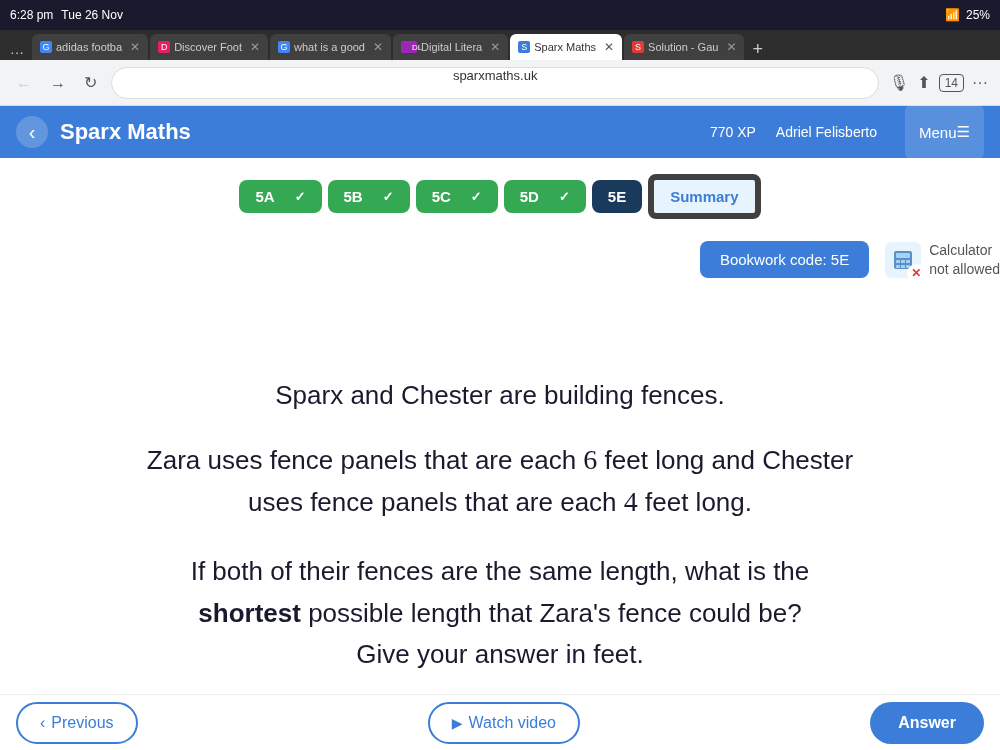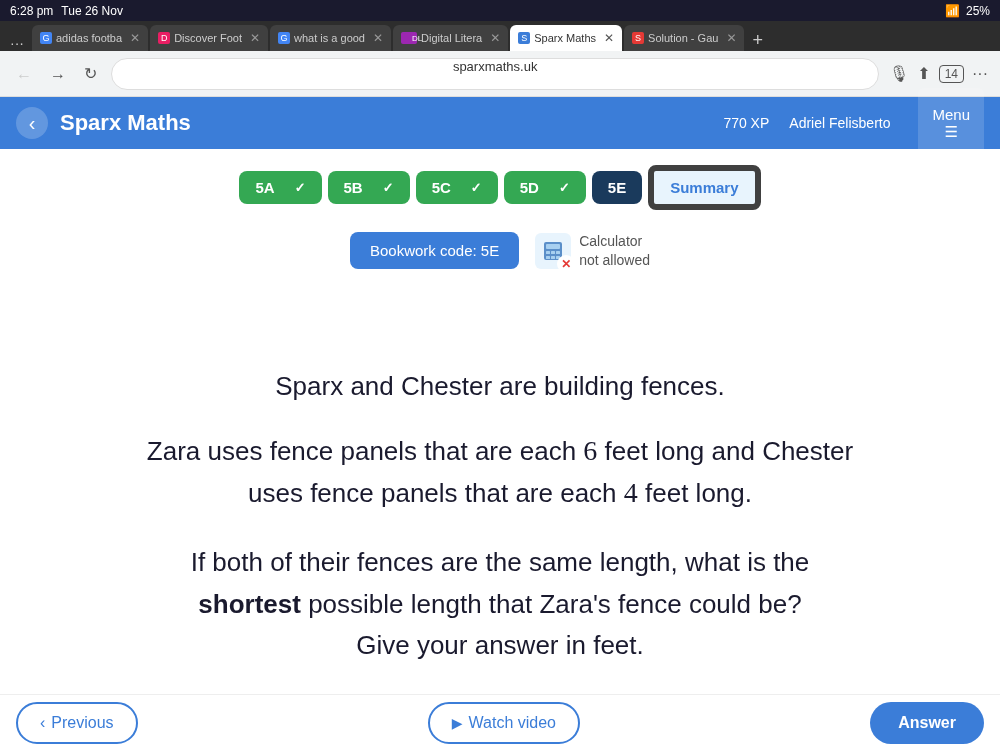--- a/index.html
+++ b/index.html
@@ -3,21 +3,21 @@
   <meta charset="utf-8">
   <style>
     * { margin: 0; padding: 0; box-sizing: border-box; }
     body { font-family: -apple-system, BlinkMacSystemFont, 'Segoe UI', sans-serif; background: #fff; width: 1000px; height: 750px; overflow: hidden; }
 
     
     .status-bar {
       background: #1a1a2e;
       color: #fff;
       font-size: 12px;
-      height: 21px;
+      height: 30px;
       display: flex;
       align-items: center;
       justify-content: space-between;
       padding: 0 10px;
     }
     .status-bar-left { display: flex; gap: 8px; }
     .status-bar-right { display: flex; gap: 6px; align-items: center; }
     .tabs-bar {
       background: #2d2d2d;
       display: flex;
@@ -153,21 +153,20 @@
     .sparx-menu-btn {
       background: rgba(255,255,255,0.15);
       border: none;
       color: #fff;
       padding: 18px 14px;
       border-radius: 6px;
       font-size: 15px;
       cursor: pointer;
       display: flex;
       align-items: center;
-      flex-direction: column;
     }
 
     
     .section-tabs {
       display: flex;
       justify-content: center;
       align-items: center;
       padding: 16px 0 8px;
       gap: 6px;
       background: #fff;
@@ -193,21 +192,21 @@
     .section-tab.summary-tab {
       background: #e8f4fd;
       color: #3b7dd8;
       border: 6px solid #404040;
     }
     .checkmark { color: #fff; font-size: 13px; }
 
     
     .bookwork-area {
       display: flex;
-      justify-content: center;
+      justify-content: flex-end;
       align-items: center;
       gap: 16px;
       padding: 14px 0 20px;
       background: #fff;
     }
     .bookwork-code-box {
       background: #3b7dd8;
       color: #fff;
       padding: 10px 20px;
       border-radius: 8px;

